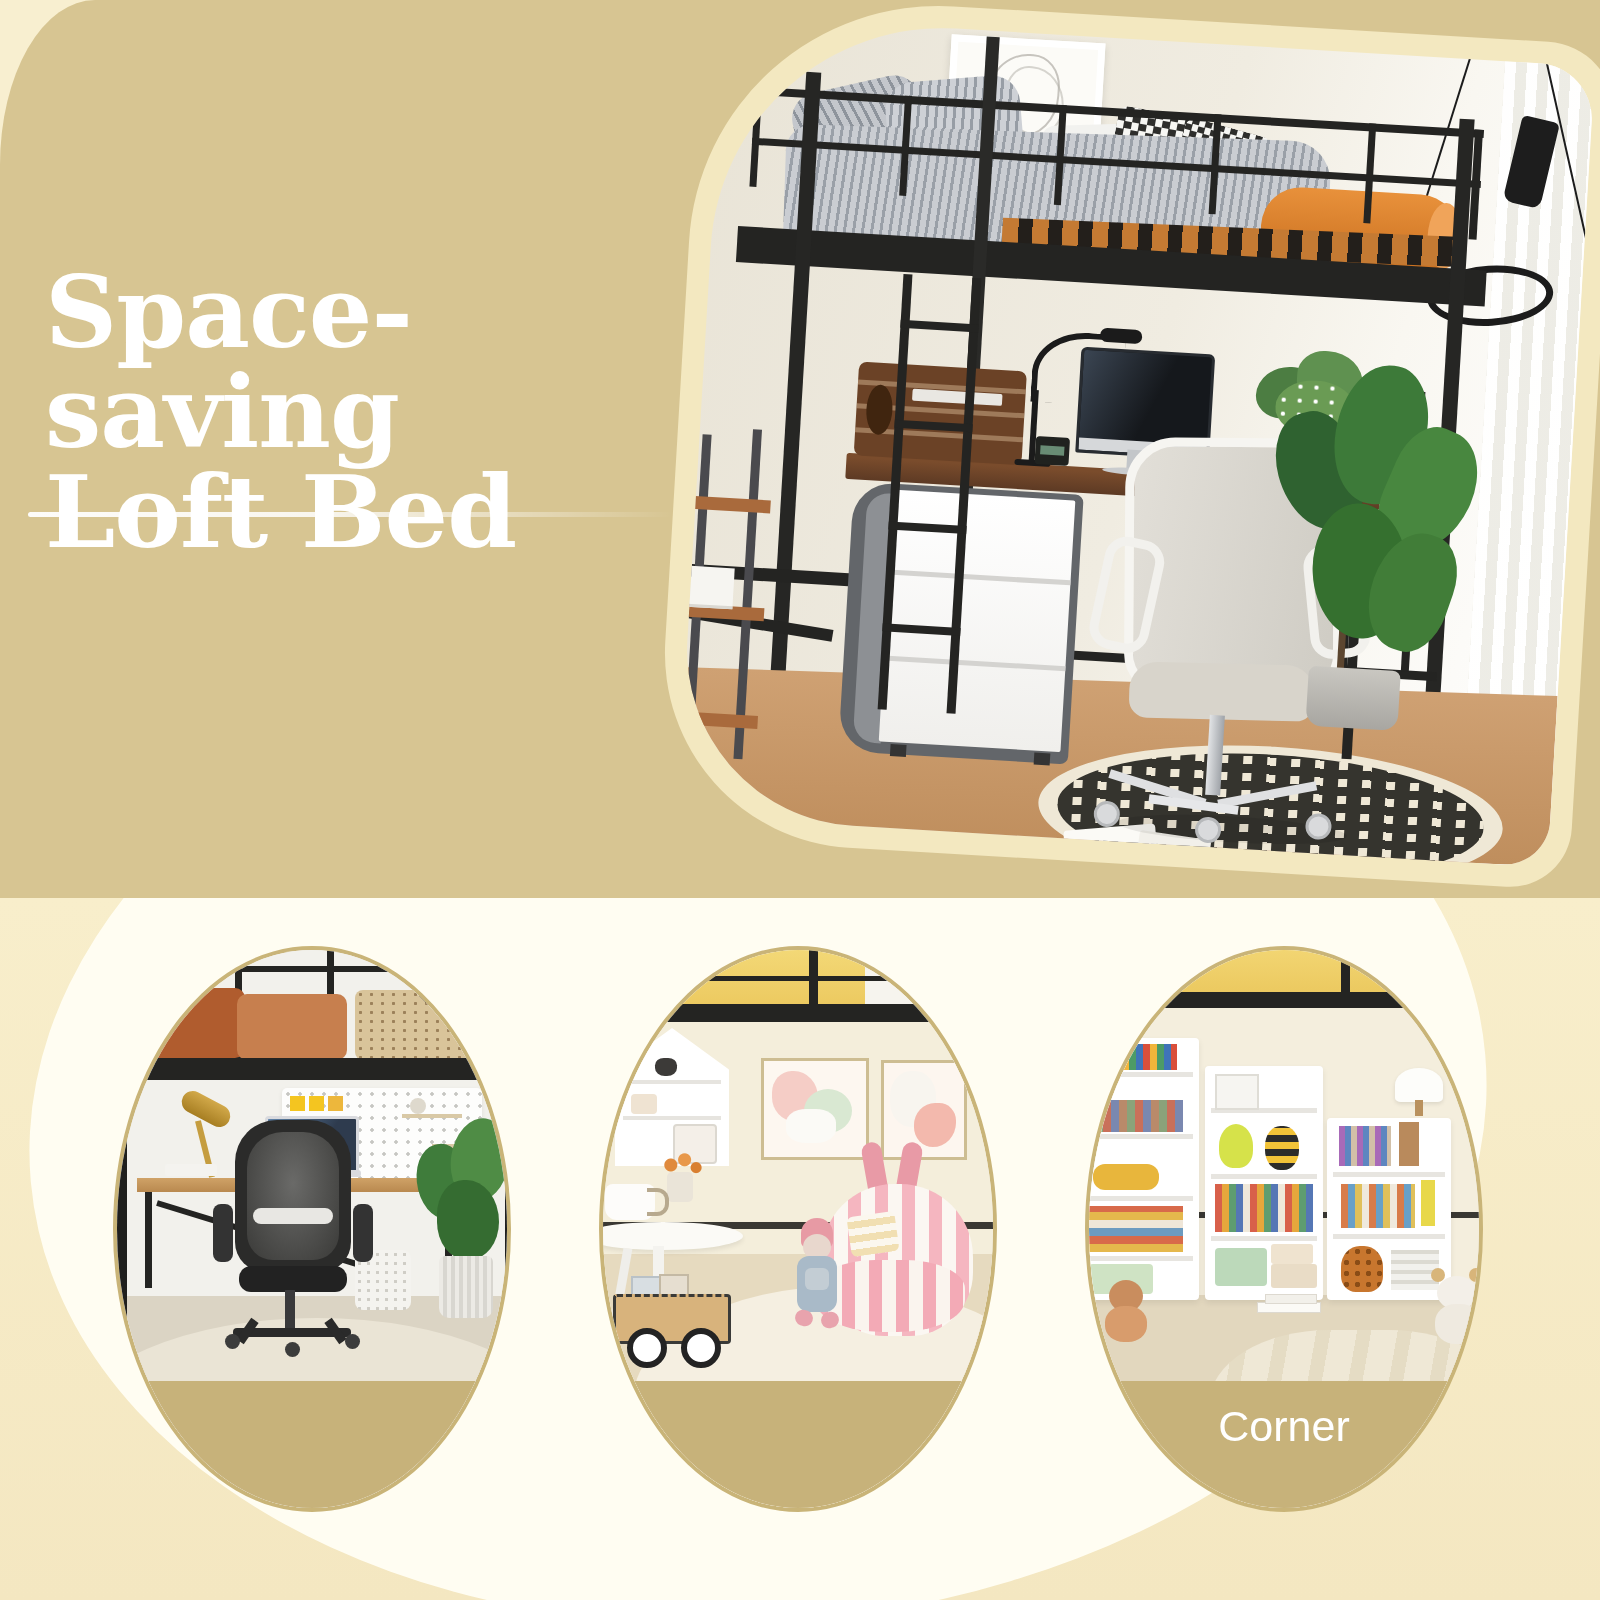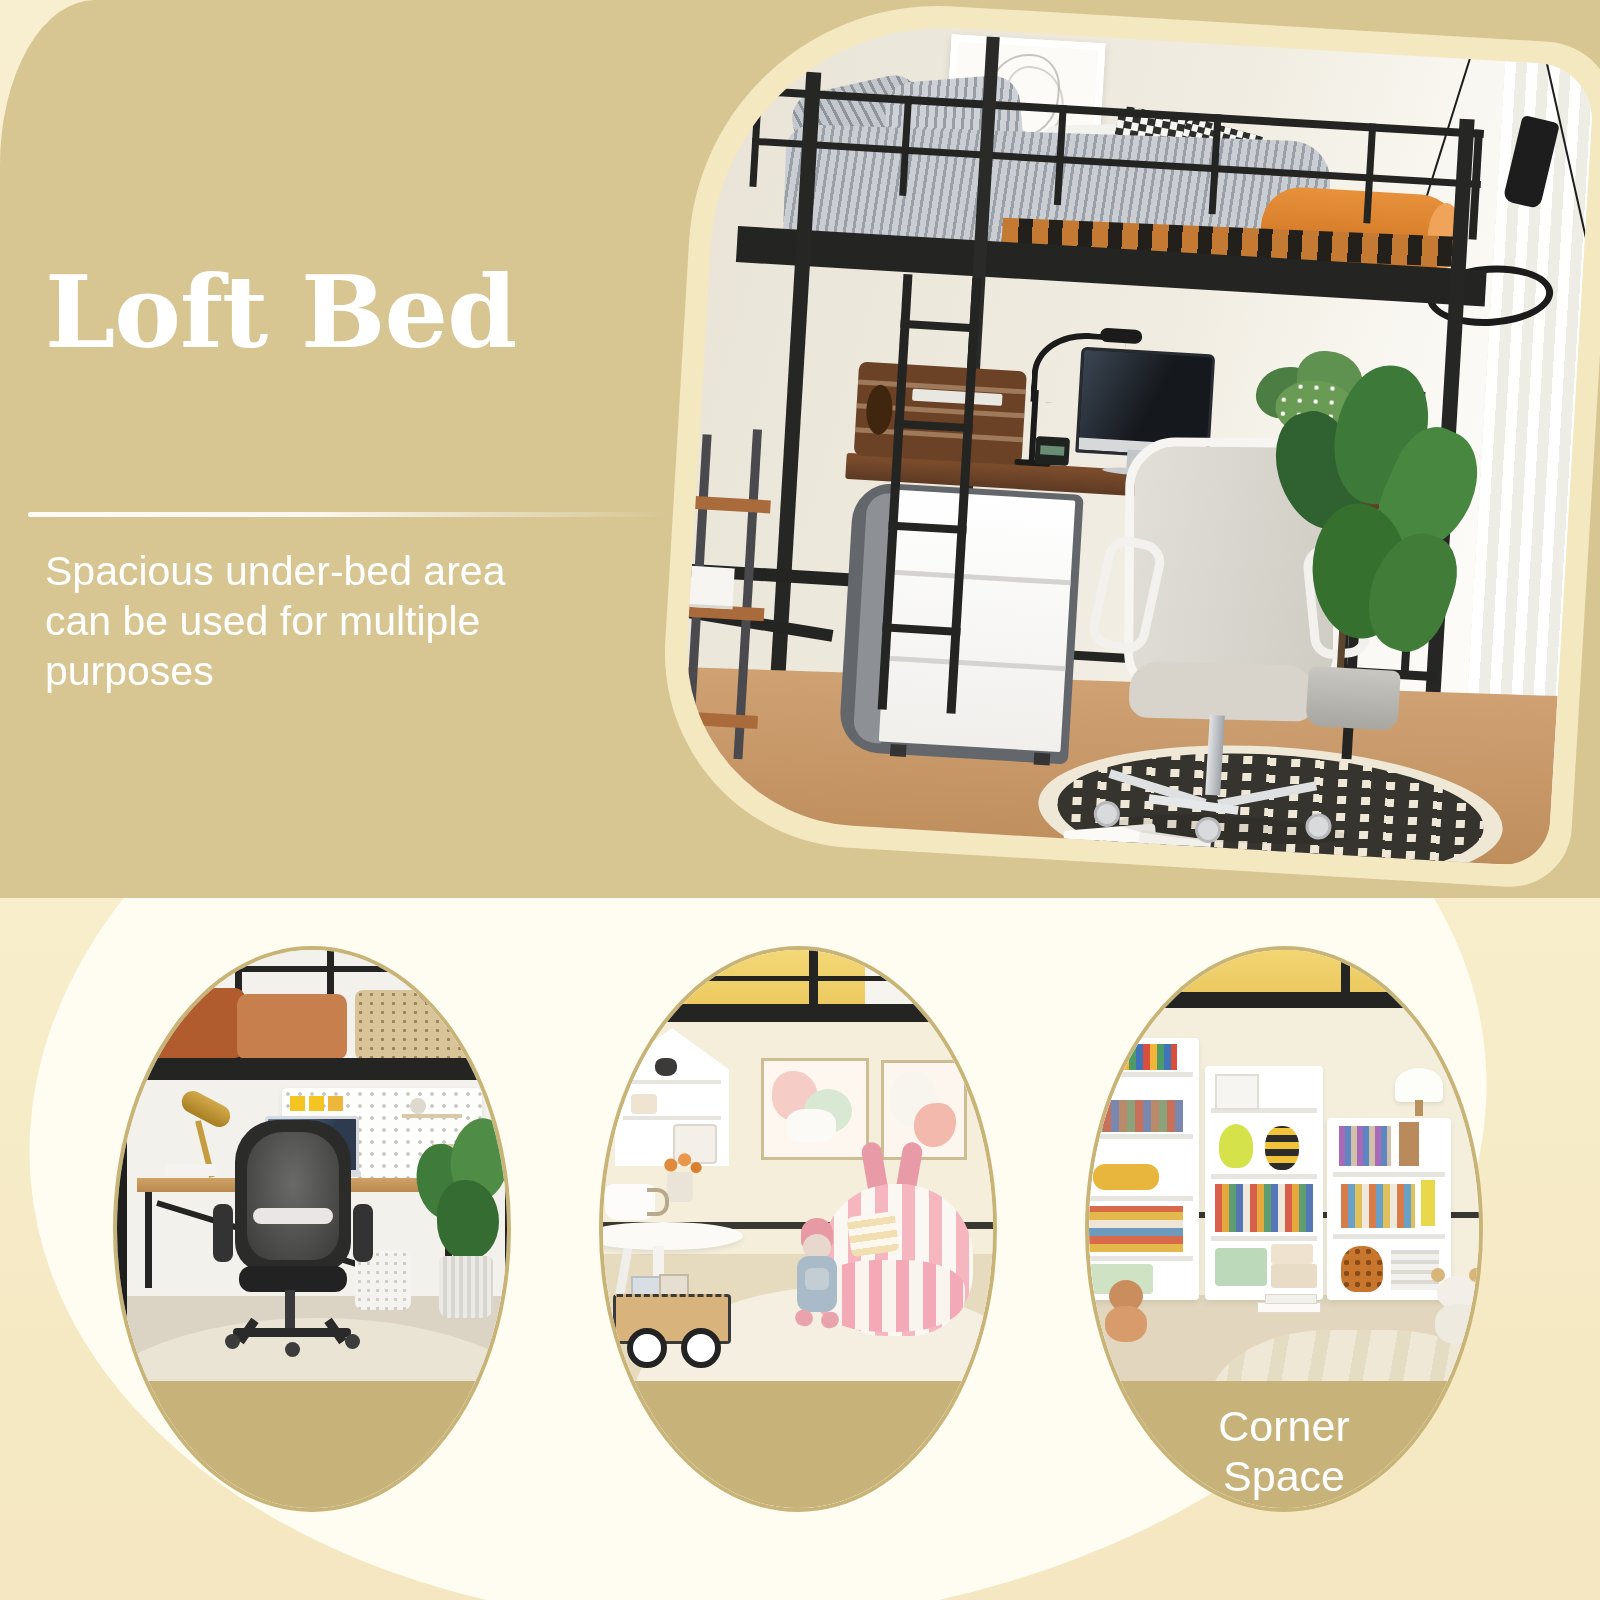--- a/index.html
+++ b/index.html
@@ -40,28 +40,24 @@
 
 <div class="canvas a" style="left:0;top:0;">
 
   <div class="a bottom-band">
     <div class="a light-blob"></div>
   </div>
 
   <div class="a top-band"></div>
 
   <div class="a title">
+    <div>Space-saving</div>
     <div>Loft Bed</div>
   </div>
   <div class="a divider"></div>
-  <div class="a subtitle">
-    <div>Spacious under-bed area</div>
-    <div>can be used for multiple</div>
-    <div>purposes</div>
-  </div>
 
   <div class="a hero-halo">
     <div class="a hero">
 
       <div class="a" style="left:782px;top:0;width:90px;height:650px;background:repeating-linear-gradient(90deg,#ffffff 0 11px,#ecebe4 11px 22px);opacity:.92;"></div>
 
       <div class="a" style="left:700px;top:0;width:170px;height:280px;">
         <div class="a" style="left:48px;top:-10px;width:2px;height:225px;background:#1c1c1c;transform:rotate(14deg);transform-origin:top;"></div>
         <div class="a" style="left:120px;top:-10px;width:2px;height:230px;background:#1c1c1c;transform:rotate(-16deg);transform-origin:top;"></div>
         <div class="a" style="left:95px;top:55px;width:38px;height:88px;background:#1d1d1d;border-radius:6px 6px 10px 10px;transform:rotate(10deg);"></div>
@@ -406,17 +402,16 @@
         <div class="a" style="left:0;top:0;width:14px;height:14px;background:#d8b57a;border-radius:50%;"></div>
         <div class="a" style="left:38px;top:0;width:14px;height:14px;background:#d8b57a;border-radius:50%;"></div>
         <div class="a" style="left:4px;top:36px;width:46px;height:40px;background:#efeae0;border-radius:45%;"></div>
       </div>
       <div class="a" style="left:168px;top:352px;width:62px;height:9px;background:#fbfaf6;border:1px solid #ddd9d0;"></div>
       <div class="a" style="left:176px;top:344px;width:50px;height:8px;background:#f2f0ea;border:1px solid #ddd9d0;"></div>
     </div>
     <div class="a chord"></div>
     <div class="a feature-label">
       <div>Corner</div>
-      <div>Space</div>
     </div>
   </div>
 
 </div>
 
 </body></html>

